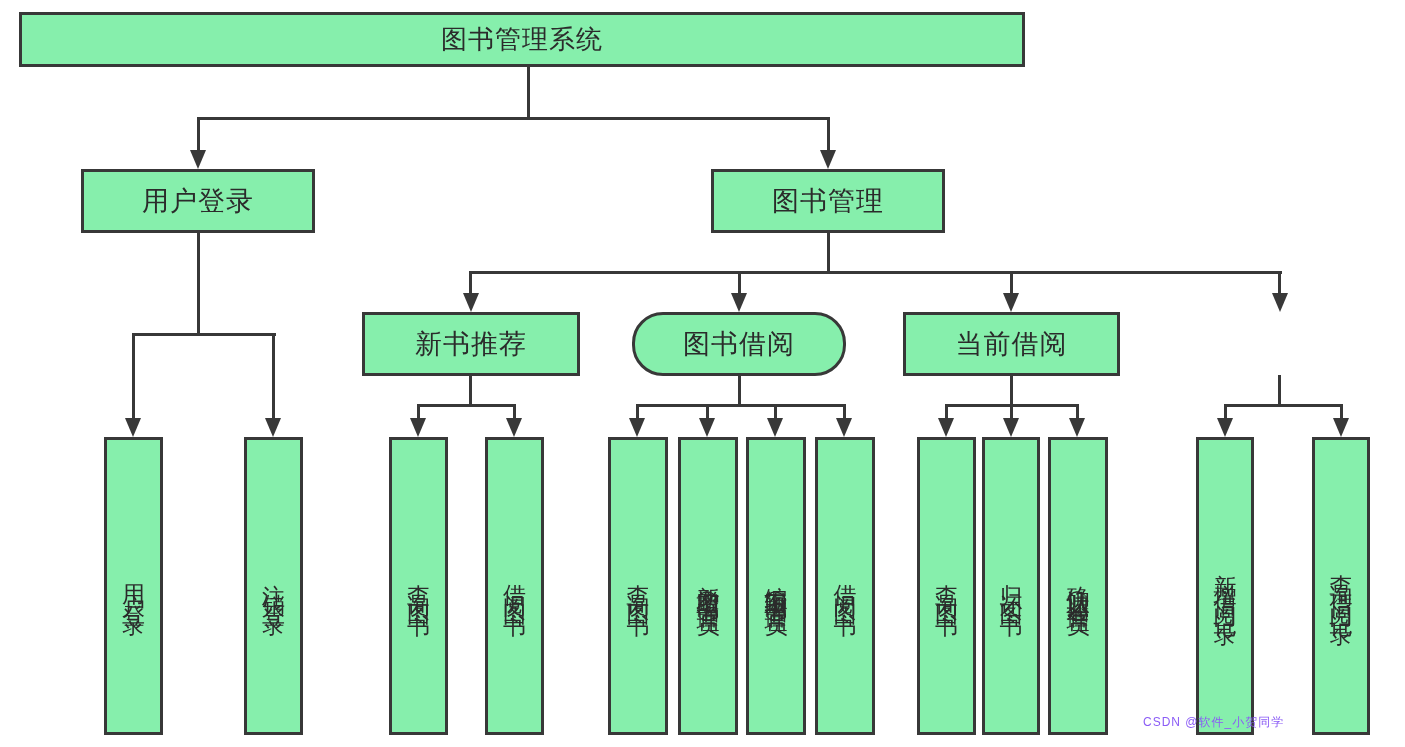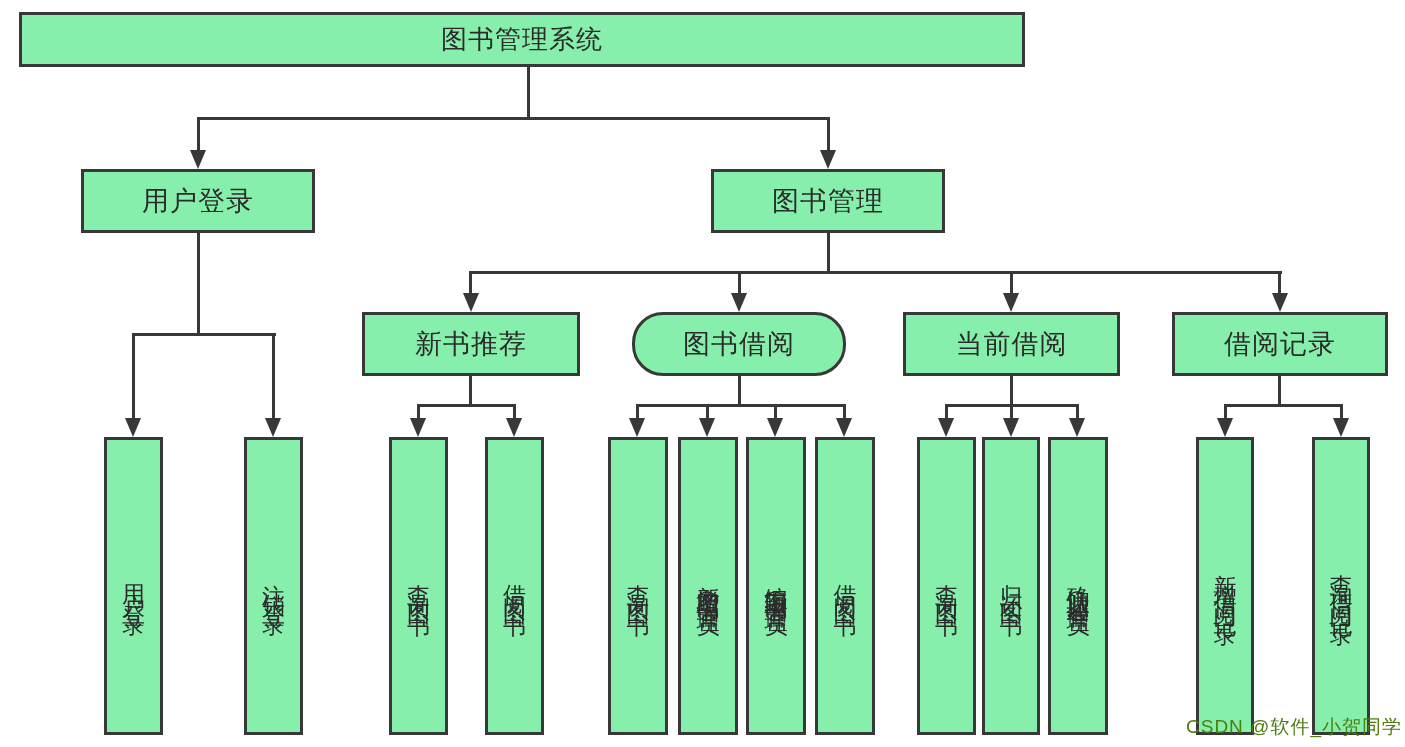--- a/index.html
+++ b/index.html
@@ -19,42 +19,41 @@
     font-size:23px; letter-spacing:10px; line-height:1;
   }
   .leaf.tight { letter-spacing:4px; }
   .line { position:absolute; background:#383838; }
   .arrow {
     position:absolute; width:0; height:0;
     border-left:8px solid transparent; border-right:8px solid transparent;
     border-top:19px solid #383838;
   }
   .watermark {
-    position:absolute; left:1186px; top:714px; font-size:19px;
-    color:#4d7c0f; letter-spacing:1px; z-index:5; white-space:nowrap;
+    position:absolute; left:1143px; top:714px; font-size:12px;
+    color:#8b5cf6; letter-spacing:1px; z-index:5; white-space:nowrap;
   }
 </style>
 </head>
 <body>
 
 <div class="canvas">
 
   <div class="node root-label" style="left:19px; top:12px; width:1006px; height:55px;">图书管理系统</div>
 
   <div class="node branch" style="left:81px; top:169px; width:234px; height:64px;">用户登录</div>
 
   <div class="node branch" style="left:362px; top:312px; width:218px; height:64px;">新书推荐</div>
 
   <div class="node branch" style="left:711px; top:169px; width:234px; height:64px;">图书管理</div>
 
   <div class="node branch" style="left:632px; top:312px; width:214px; height:64px;border-radius:31px;">图书借阅</div>
 
   <div class="node branch" style="left:903px; top:312px; width:217px; height:64px;">当前借阅</div>
 
-  <div class="node branch" style="left:1172px; top:312px; width:216px; height:64px;">借阅记录</div>
 
   <div class="node leaf" style="left:104px; top:437px; width:59px; height:298px;">用户登录</div>
 
   <div class="node leaf" style="left:244px; top:437px; width:59px; height:298px;">注销登录</div>
 
   <div class="node leaf" style="left:389px; top:437px; width:59px; height:298px;">查询图书</div>
 
   <div class="node leaf" style="left:485px; top:437px; width:59px; height:298px;">借阅图书</div>
 
   <div class="node leaf" style="left:608px; top:437px; width:60px; height:298px;">查询图书</div>

